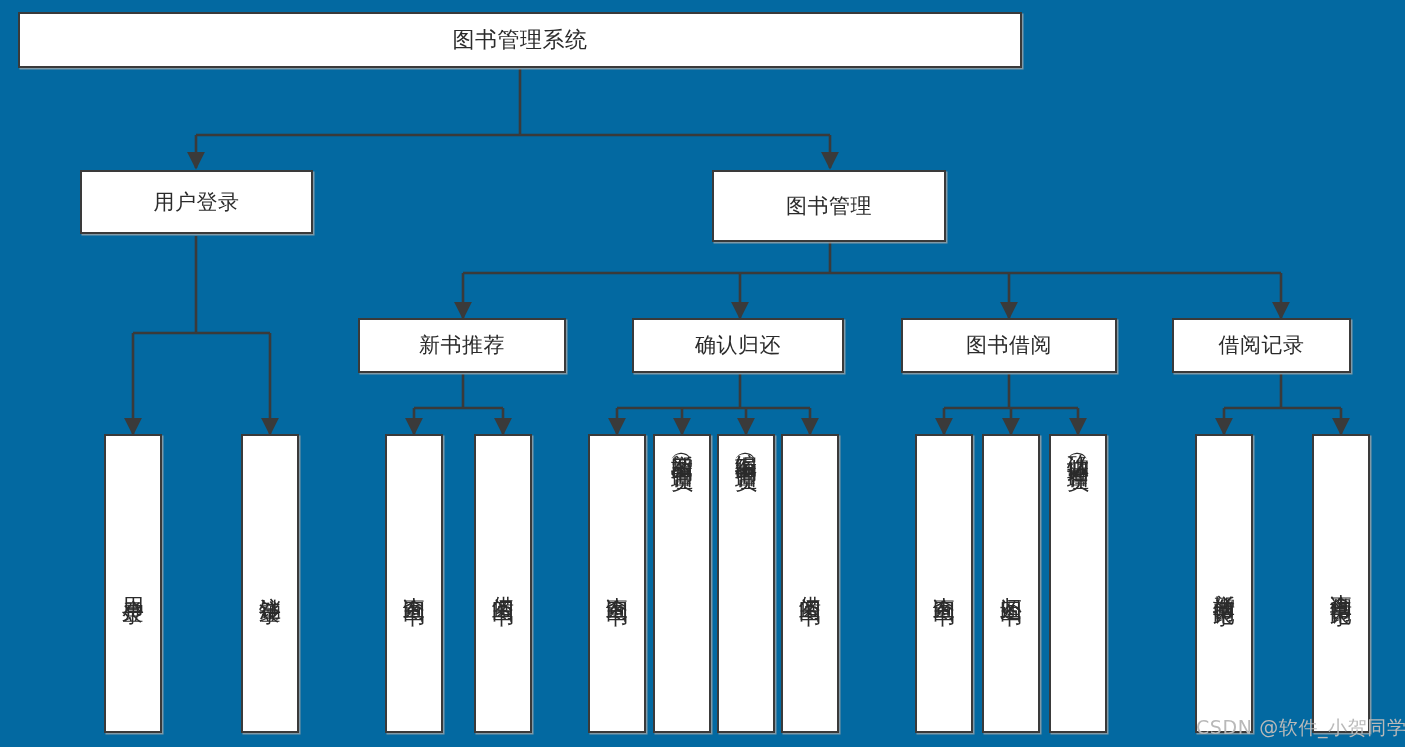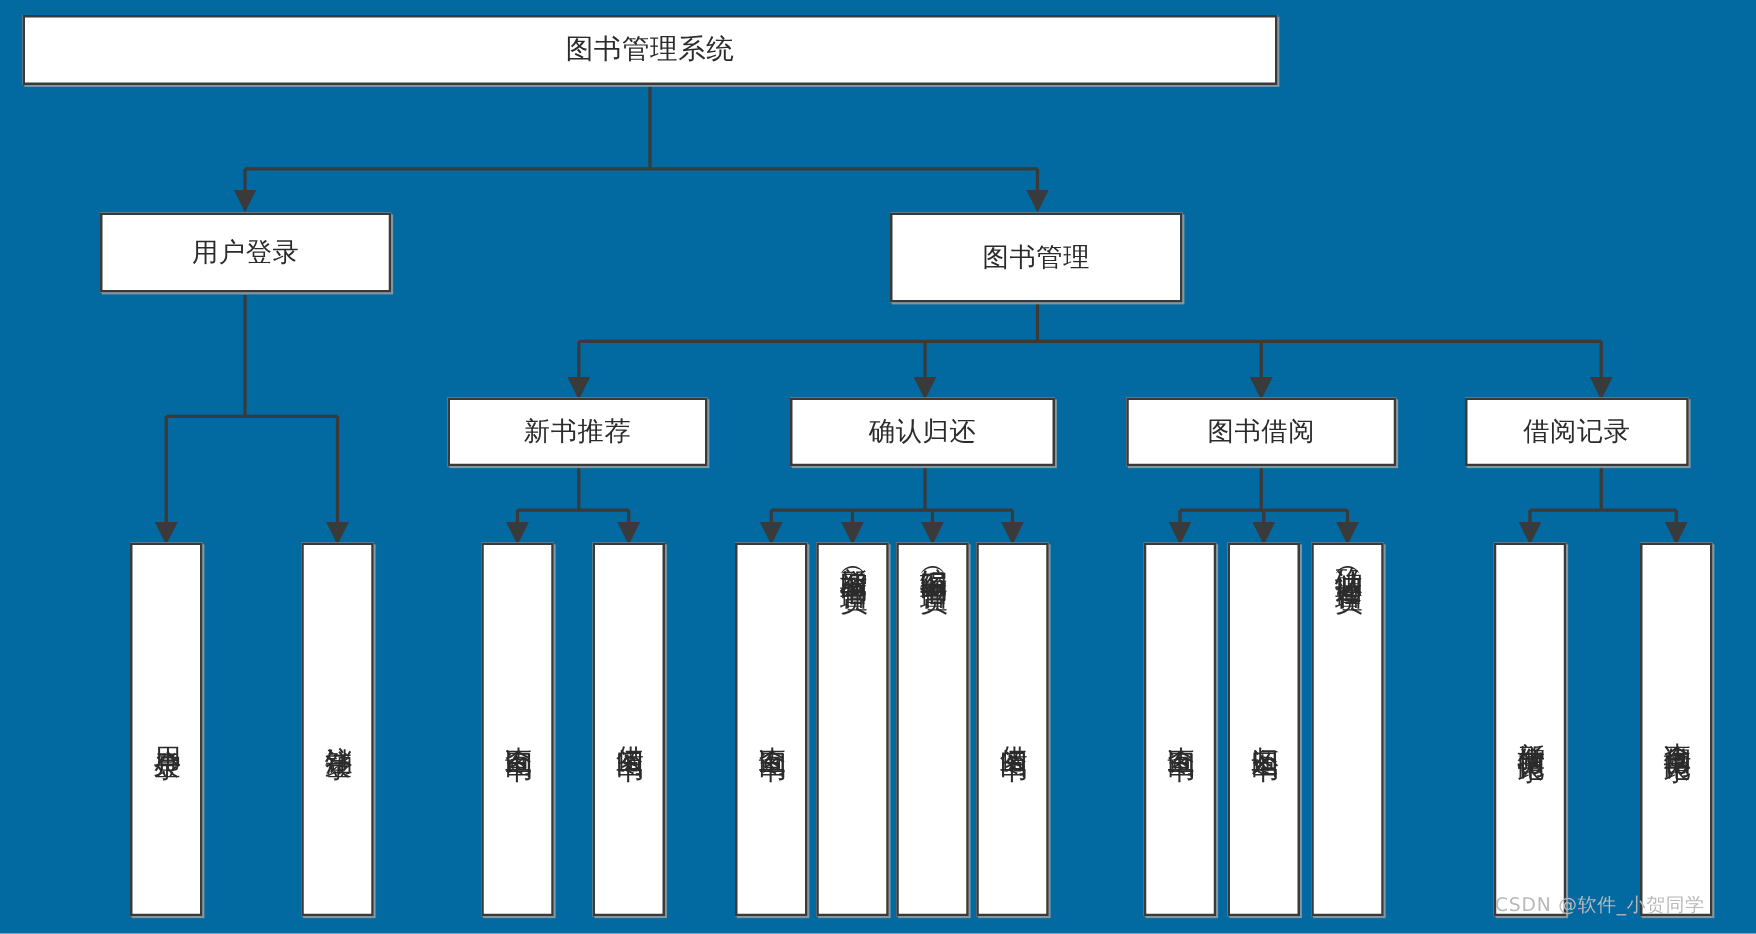--- a/index.html
+++ b/index.html
@@ -62,21 +62,21 @@
     font-size: 22px;
     line-height: 1;
     letter-spacing: 2.5px;
     white-space: nowrap;
   }
   .node.v.mid {
     align-items: center;
   }
   .watermark {
     position: absolute;
-    font-size: 15px;
+    font-size: 19px;
     color: #b9b9b9;
     letter-spacing: 0.6px;
     white-space: nowrap;
     user-select: none;
   }
 </style>
 </head>
 <body>
 
 <div id="canvas">

